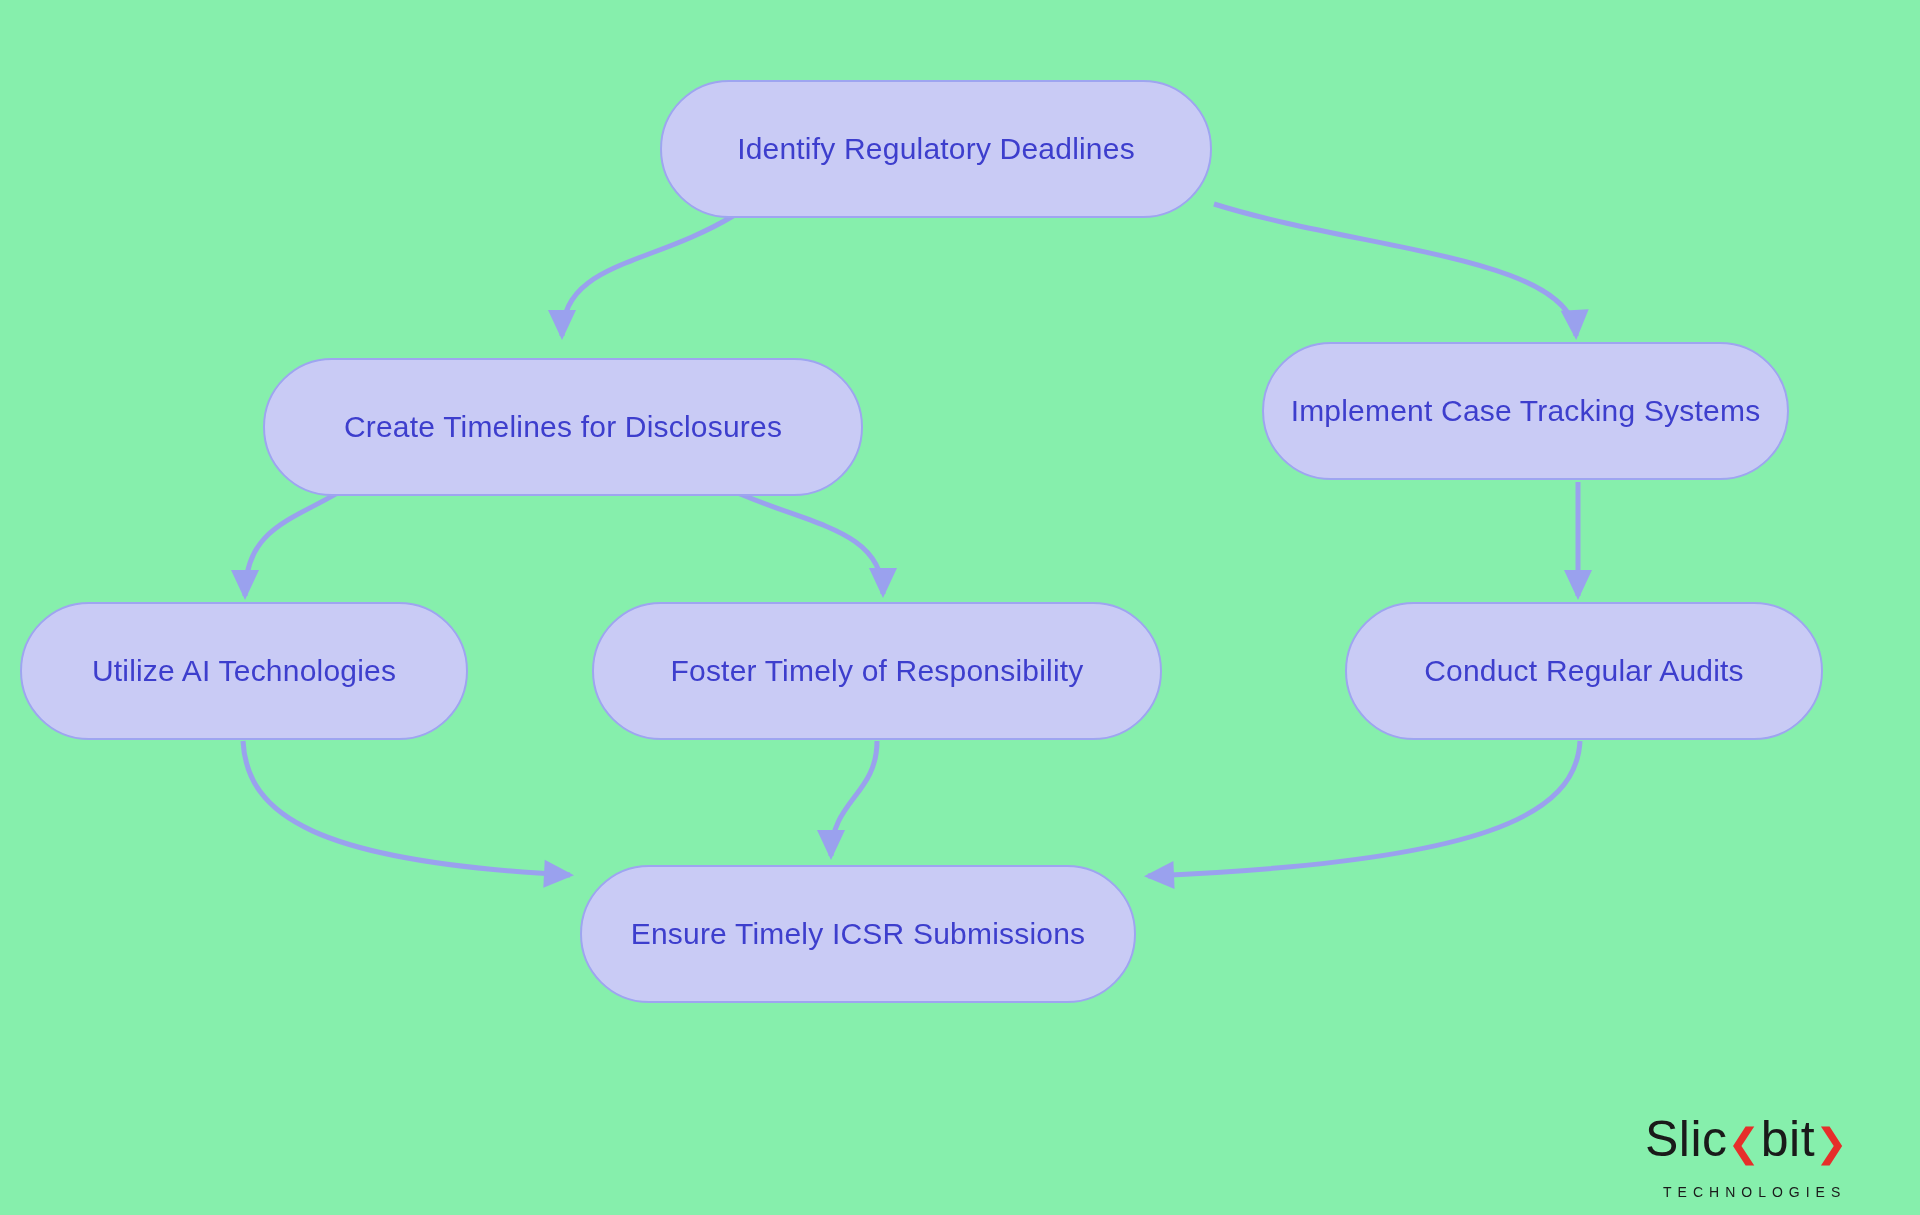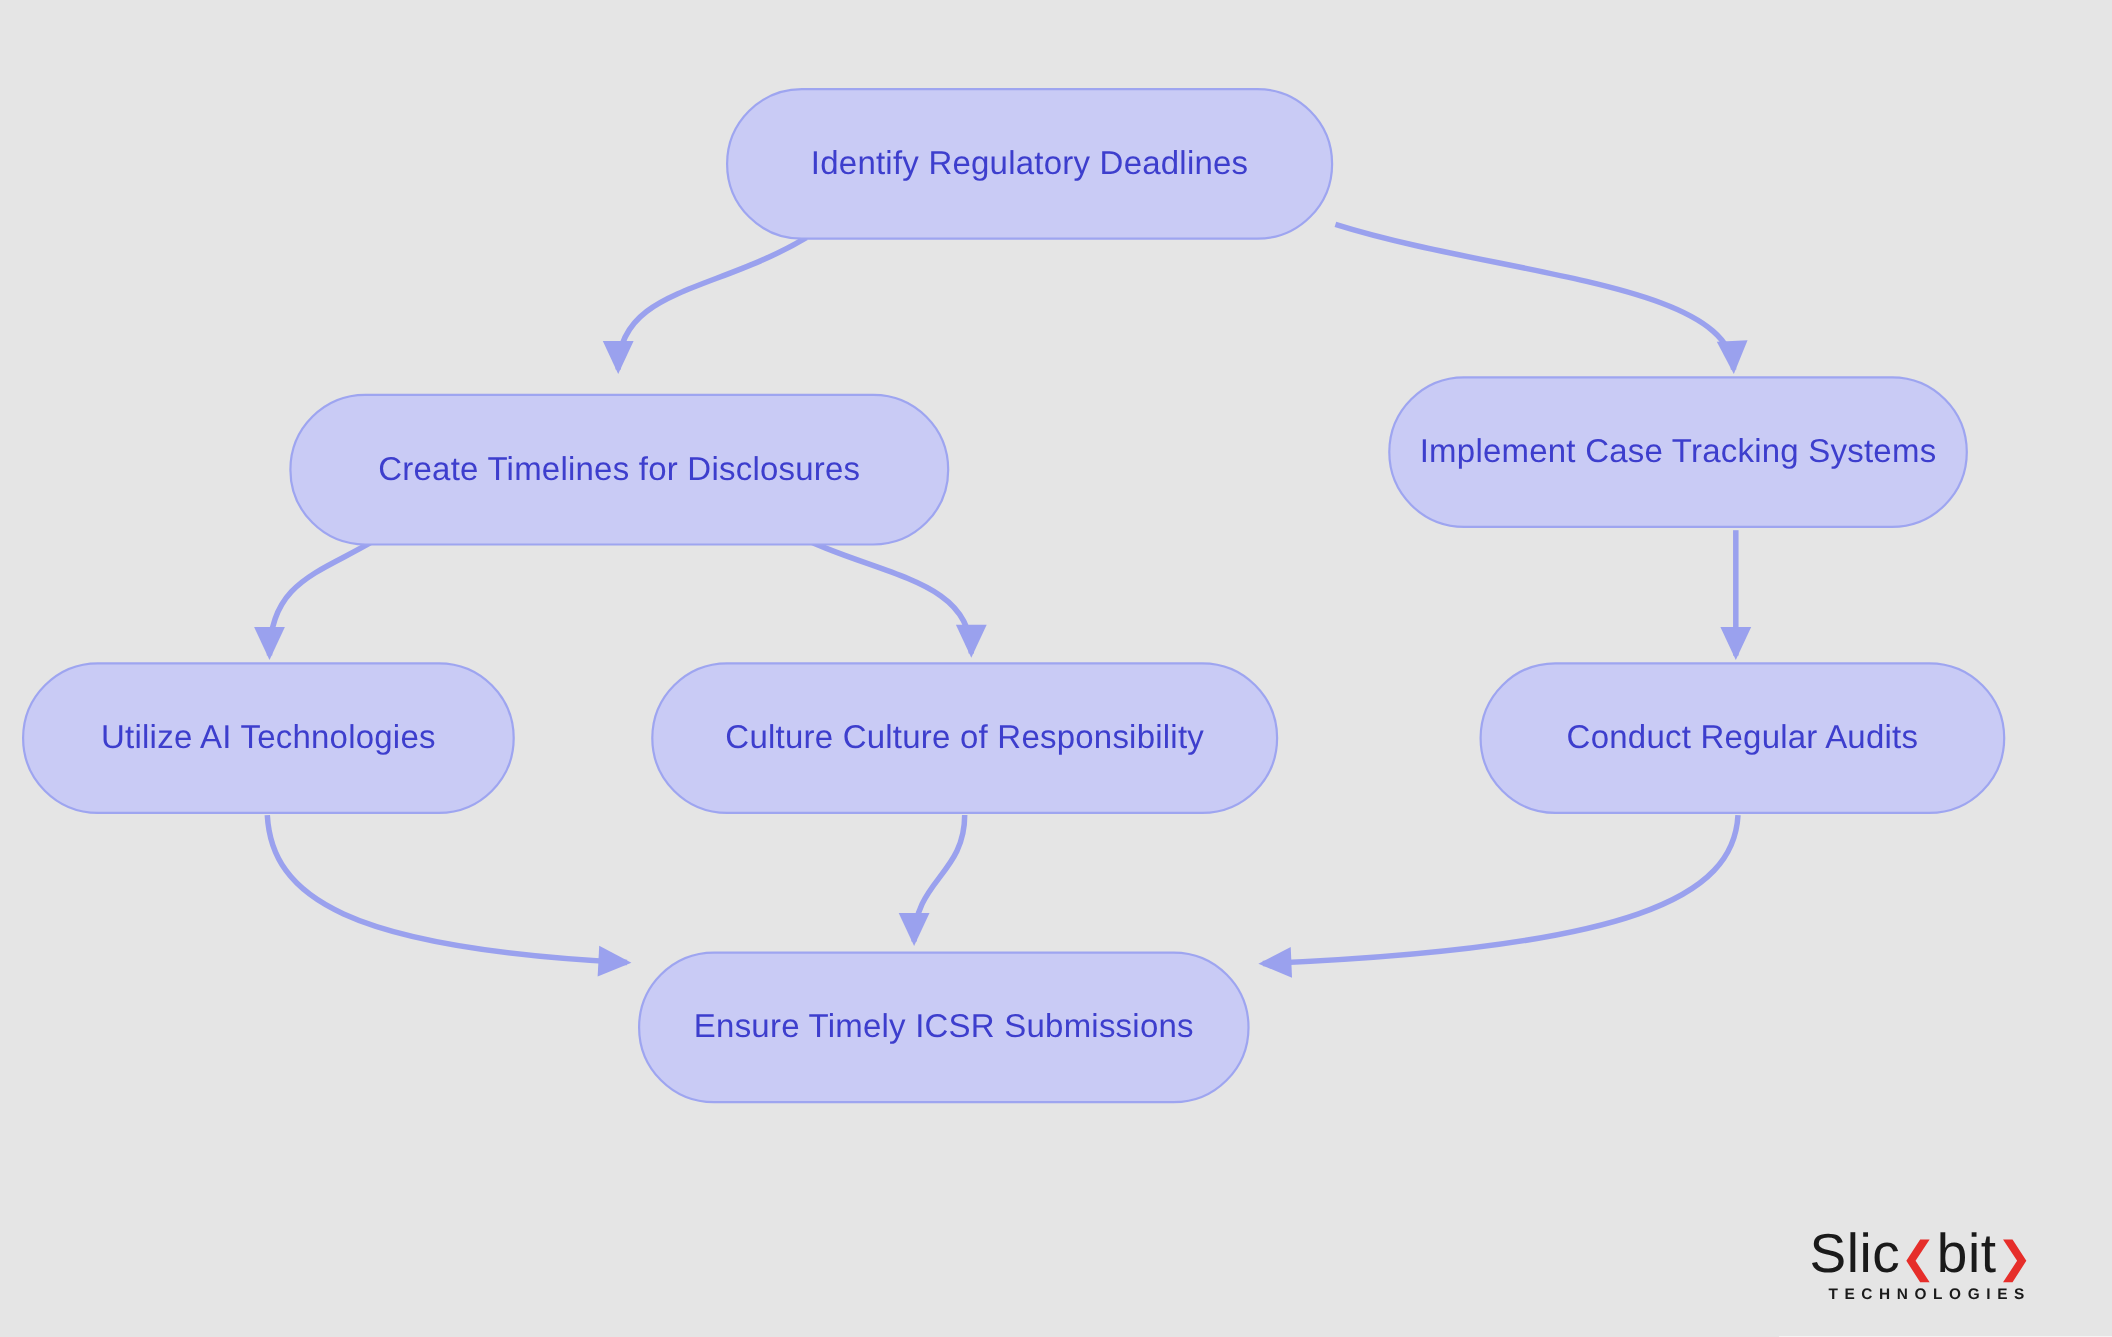--- a/index.html
+++ b/index.html
@@ -1,20 +1,20 @@
 <!DOCTYPE html>
 <html style="--node-fill: #c9cbf5; --node-border: #9ea5f0; --node-text: #3d3ecd; --arrow: #9aa1ee; --logo-black: #1a1a1a; --logo-red: #e62e2a;"><head>
 <meta charset="utf-8">
 <style>
   html, body { margin: 0; padding: 0; background: #ffffff; }
   .canvas {
     position: relative;
     width: 1920px;
     height: 1215px;
-    background: #e5e5e5;
+    background: #86efac;
     overflow: hidden;
     font-family: "Liberation Sans", sans-serif;
   }
   svg.edge-layer {
     position: absolute;
     left: 0; top: 0;
     width: 1920px; height: 1215px;
   }
   path.edge {
     fill: none;
@@ -46,23 +46,23 @@
     font-size: 50px;
     font-weight: normal;
     letter-spacing: 0.5px;
     line-height: 1;
   }
   .logo .wordmark .chevron {
     color: var(--logo-red, #e62e2a);
     font-size: 0.78em;
   }
   .logo .subtitle {
-    margin-top: 4px;
+    margin-top: 20px;
     font-size: 14px;
-    font-weight: bold;
+    font-weight: normal;
     letter-spacing: 6px;
     padding-right: 2px;
   }
 </style>
 </head>
 <body>
 
 <div class="canvas">
 
   <svg class="edge-layer" viewBox="0 0 1920 1215">
@@ -91,21 +91,21 @@
 
   <div class="node" style="left:1262px; top:342px; width:527px;">
     <span>Implement Case Tracking Systems</span>
   </div>
 
   <div class="node" style="left:20px; top:602px; width:448px;">
     <span>Utilize AI Technologies</span>
   </div>
 
   <div class="node" style="left:592px; top:602px; width:570px;">
-    <span>Culture Culture of Responsibility</span>
+    <span>Foster Timely of Responsibility</span>
   </div>
 
   <div class="node" style="left:1345px; top:602px; width:478px;">
     <span>Conduct Regular Audits</span>
   </div>
 
   <div class="node" style="left:580px; top:865px; width:556px;">
     <span>Ensure Timely ICSR Submissions</span>
   </div>
 

